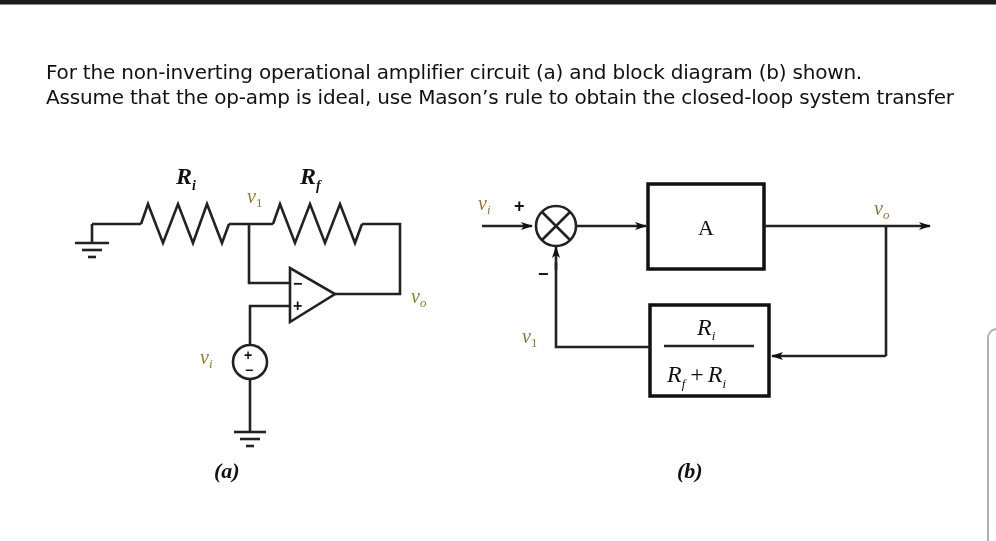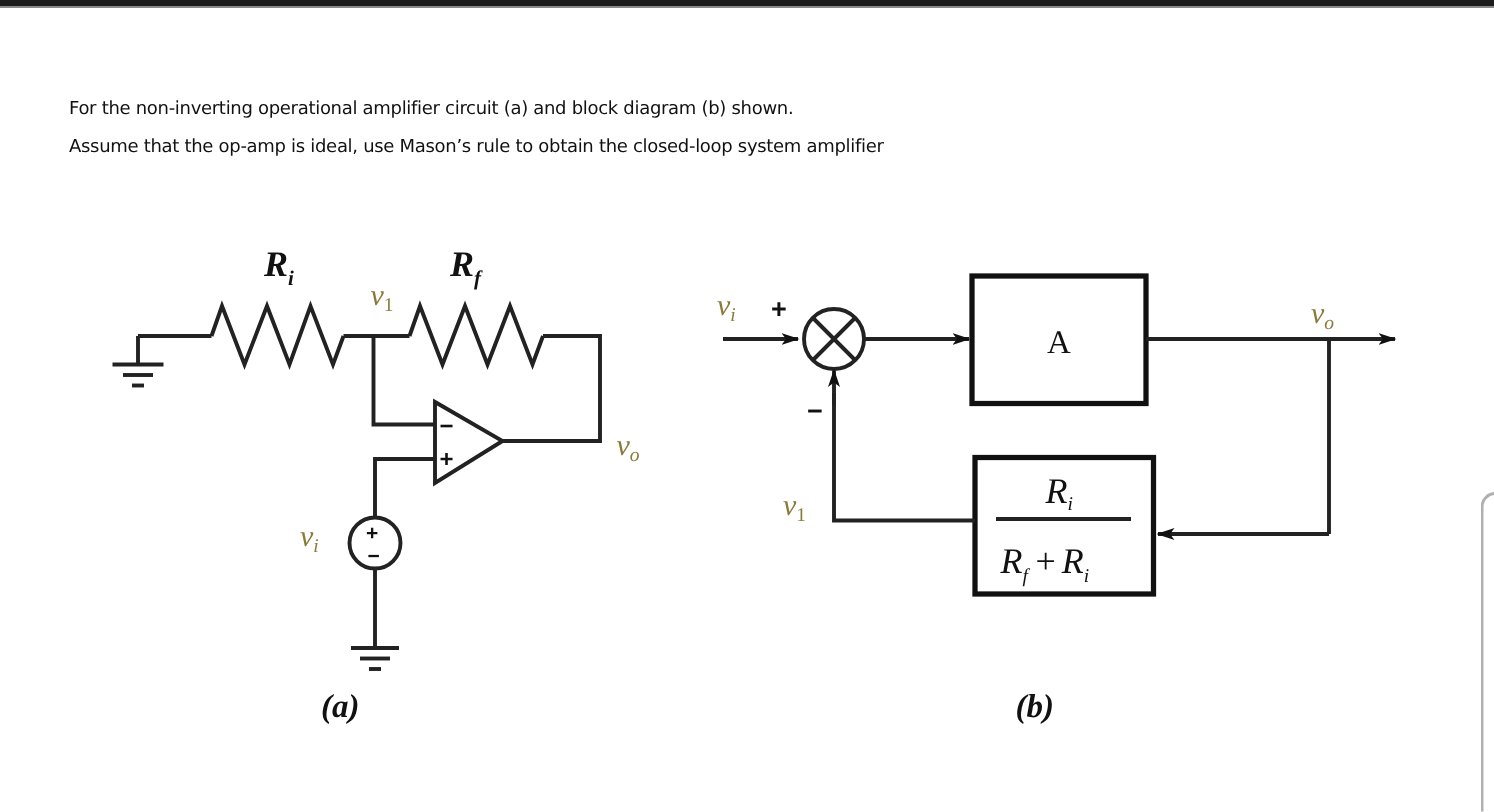--- a/index.html
+++ b/index.html
@@ -1,38 +1,38 @@
 <!DOCTYPE html>
 <html><head>
 <meta charset="utf-8">
 <style>
   html, body { margin: 0; padding: 0; }
   body {
     width: 996px; height: 541px; position: relative; overflow: hidden;
     background: #ffffff; font-family: "Liberation Sans", sans-serif;
   }
   .topbar { position: absolute; left: 0; top: 0; width: 996px; height: 4px; background: #1c1c1c; border-bottom: 1px solid #888; }
-  .question { position: absolute; left: 46px; top: 60px; width: 920px; font-family: "DejaVu Sans", sans-serif; font-size: 12px; line-height: 25px; color: #111; letter-spacing: -0.2px; }
+  .question { position: absolute; left: 46px; top: 60px; width: 920px; font-family: "DejaVu Sans", sans-serif; font-size: 20px; line-height: 25px; color: #111; letter-spacing: -0.2px; }
   .question div { white-space: nowrap; }
   svg.diagram { position: absolute; left: 0; top: 0; }
   .wire { stroke: #222; stroke-width: 2.6; fill: none; stroke-linejoin: miter; }
   .box { stroke: #111; stroke-width: 3.5; fill: #fff; }
   .lbl { font-family: "Liberation Serif", serif; font-style: italic; }
   .lbl-gold { fill: #8a7a3a; }
   .lbl-black { fill: #111; }
   .panel-edge { position: absolute; left: 987px; top: 328px; width: 14px; height: 220px; border-left: 2px solid #b0b0b0; border-top: 2px solid #b0b0b0; border-top-left-radius: 10px; }
 </style>
 </head>
 <body>
 
 <div class="topbar"></div>
 
 <div class="question">
   <div>For the non-inverting operational amplifier circuit (a) and block diagram (b) shown.</div>
-  <div>Assume that the op-amp is ideal, use Mason’s rule to obtain the closed-loop system amplifier</div>
+  <div>Assume that the op-amp is ideal, use Mason’s rule to obtain the closed-loop system transfer</div>
 </div>
 
 <svg class="diagram" width="996" height="541" viewBox="0 0 996 541">
   <defs>
     <marker id="arr" viewBox="0 0 12 8" refX="11" refY="4" markerWidth="12" markerHeight="8" orient="auto" markerUnits="userSpaceOnUse">
       <path d="M0,0 L12,4 L0,8 L3,4 Z" fill="#111"></path>
     </marker>
   </defs>
 
   <g>

